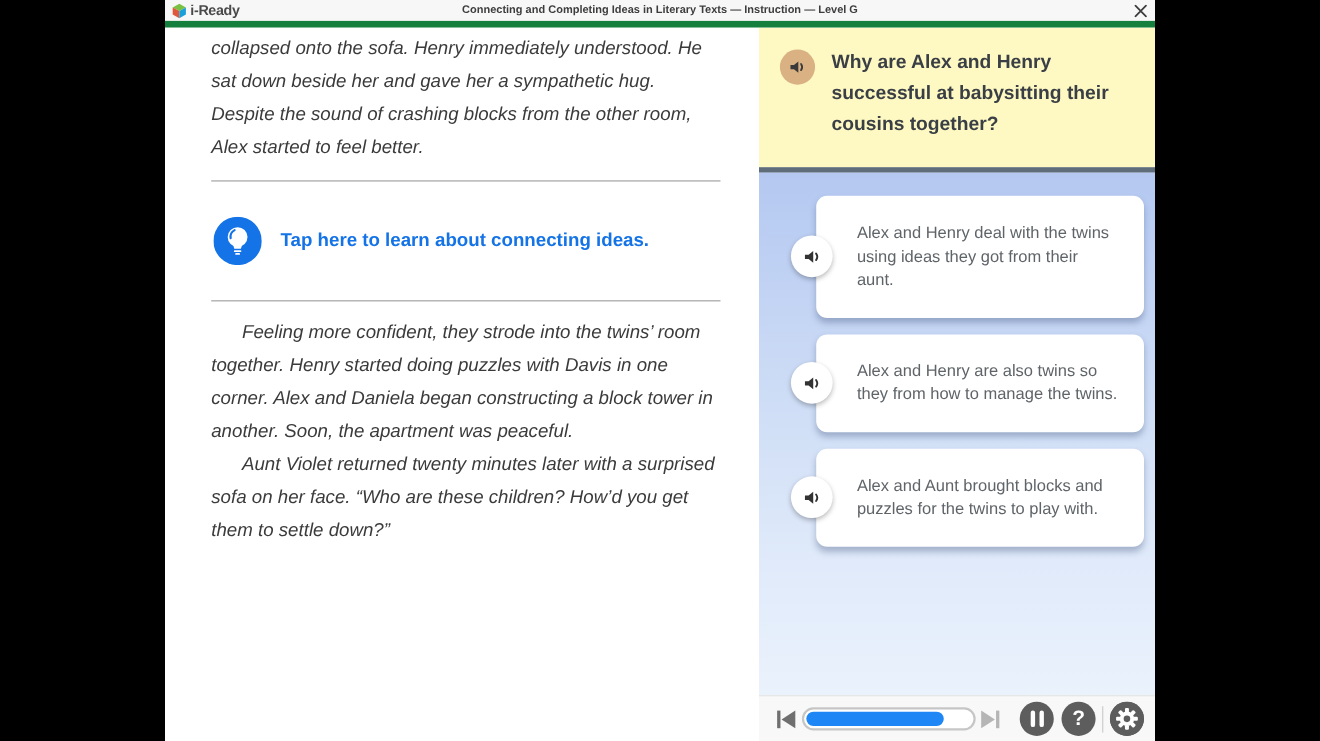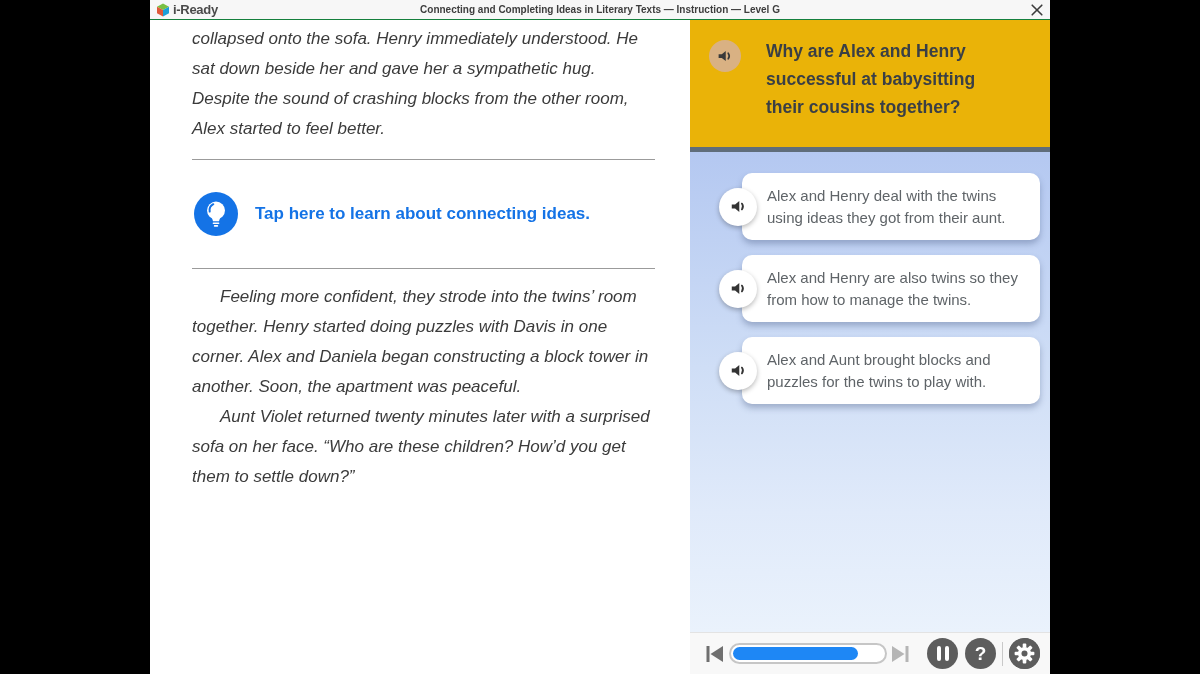--- a/index.html
+++ b/index.html
@@ -1,48 +1,48 @@
 <!DOCTYPE html>
 <html><head>
 <meta charset="utf-8">
 <style>
   html,body{margin:0;padding:0;}
   body{background:#000;width:1200px;height:674px;overflow:hidden;font-family:"Liberation Sans",sans-serif;}
   .stage{position:relative;width:1200px;height:674px;background:#000;}
   .app{position:absolute;left:150px;top:0;width:900px;height:674px;background:#fff;display:flex;flex-direction:column;}
 
   
-  .topbar{flex:none;height:19px;background:#f7f7f7;border-bottom:1px solid #15803d;display:flex;align-items:center;position:relative;z-index:5;}
+  .topbar{flex:none;height:19px;background:#f7f7f7;border-bottom:6px solid #15803d;display:flex;align-items:center;position:relative;z-index:5;}
   .logo{position:absolute;left:6px;top:0;height:19px;display:flex;align-items:center;gap:3px;}
   .logo-text{font-size:13px;font-weight:bold;color:#4a4a4a;letter-spacing:-0.3px;}
   .topbar-title{margin:0 auto;font-size:10px;font-weight:bold;color:#3d3d3d;white-space:nowrap;}
   .close-btn{position:absolute;right:5px;top:1px;width:17px;height:17px;border:none;background:transparent;padding:0;cursor:pointer;display:flex;align-items:center;justify-content:center;}
 
   
   .main{flex:1;display:flex;min-height:0;}
 
   
   .reader{flex:none;width:540px;box-sizing:border-box;background:#fff;padding:4px 35px 0 42px;font-size:17px;line-height:30px;color:#3b3b3b;overflow:hidden;}
   .para{margin:0;font-style:italic;}
   .indent{text-indent:28px;}
   .callout-wrap{margin:15px 0 13px 0;border-top:1px solid #9b9b9b;border-bottom:1px solid #9b9b9b;padding:32px 2px;display:flex;align-items:center;gap:17px;}
   .bulb-btn{width:44px;height:44px;flex:none;border:none;background:transparent;padding:0;cursor:pointer;line-height:0;}
   .callout-link{color:#1473e6;font-weight:bold;font-size:17px;text-decoration:none;cursor:pointer;}
   .vocab-link{color:#1473e6;font-weight:bold;text-decoration:none;cursor:pointer;}
 
   
   .qpanel{flex:none;width:360px;display:flex;flex-direction:column;min-height:0;}
-  .q-header{flex:none;background:#eab308;height:127px;box-sizing:border-box;padding:17px 40px 0 19px;display:flex;gap:25px;}
+  .q-header{flex:none;background:#fef9c3;height:127px;box-sizing:border-box;padding:17px 40px 0 19px;display:flex;gap:15px;}
   .q-audio{flex:none;width:32px;height:32px;border-radius:50%;background:#d9b183;border:none;margin-top:3px;display:flex;align-items:center;justify-content:center;cursor:pointer;padding:0;}
   .q-text{margin:0;font-size:17.5px;line-height:28px;font-weight:bold;color:#3a3f45;}
   .strip{flex:none;height:5px;background:#5f6d7a;}
   .options{flex:1;min-height:0;background:linear-gradient(180deg,#b4c8f1 0%,#cfdef6 45%,#e0eafa 75%,#eaf2fc 100%);box-sizing:border-box;padding:21px 10px 0 52px;display:flex;flex-direction:column;gap:15px;}
   .option-card{position:relative;background:#fff;border-radius:10px;min-height:67px;box-sizing:border-box;display:flex;align-items:center;padding:11px 12px 11px 25px;box-shadow:0 4px 6px rgba(70,90,130,.38);cursor:pointer;}
   .opt-audio{position:absolute;left:-23px;top:50%;transform:translateY(-50%);width:38px;height:38px;border-radius:50%;background:#fff;border:none;box-shadow:0 2px 5px rgba(0,0,0,.28);display:flex;align-items:center;justify-content:center;cursor:pointer;padding:0;}
-  .opt-text{margin:0;font-size:15px;line-height:21.5px;color:#5f6468;}
+  .opt-text{margin:12px;font-size:15px;line-height:21.5px;color:#5f6468;}
 
   
   .controls{flex:none;height:42px;background:#f8f8f8;border-top:1px solid #e3e3e3;display:flex;align-items:center;box-sizing:border-box;padding:0 8px 0 15px;}
   .icon-btn{border:none;background:transparent;padding:0;cursor:pointer;line-height:0;display:flex;align-items:center;justify-content:center;}
   .progress{flex:none;width:158px;height:21px;box-sizing:border-box;border:2px solid #c6c6c6;border-radius:12px;background:#fff;margin:0 4px 0 5px;padding:2px;cursor:pointer;}
   .progress-fill{height:100%;background:#1e87f5;border-radius:8px;}
   .ctl-circle{width:31px;height:31px;border-radius:50%;background:#5d5d5d;border:none;display:flex;align-items:center;justify-content:center;gap:4px;cursor:pointer;padding:0;}
   .pause-btn{margin-left:17px;}
   .pause-bar{display:block;width:4px;height:15px;background:#fff;border-radius:2px;}
   .help-btn{margin-left:7px;color:#fff;font-size:19px;font-weight:bold;font-family:"Liberation Sans",sans-serif;}

